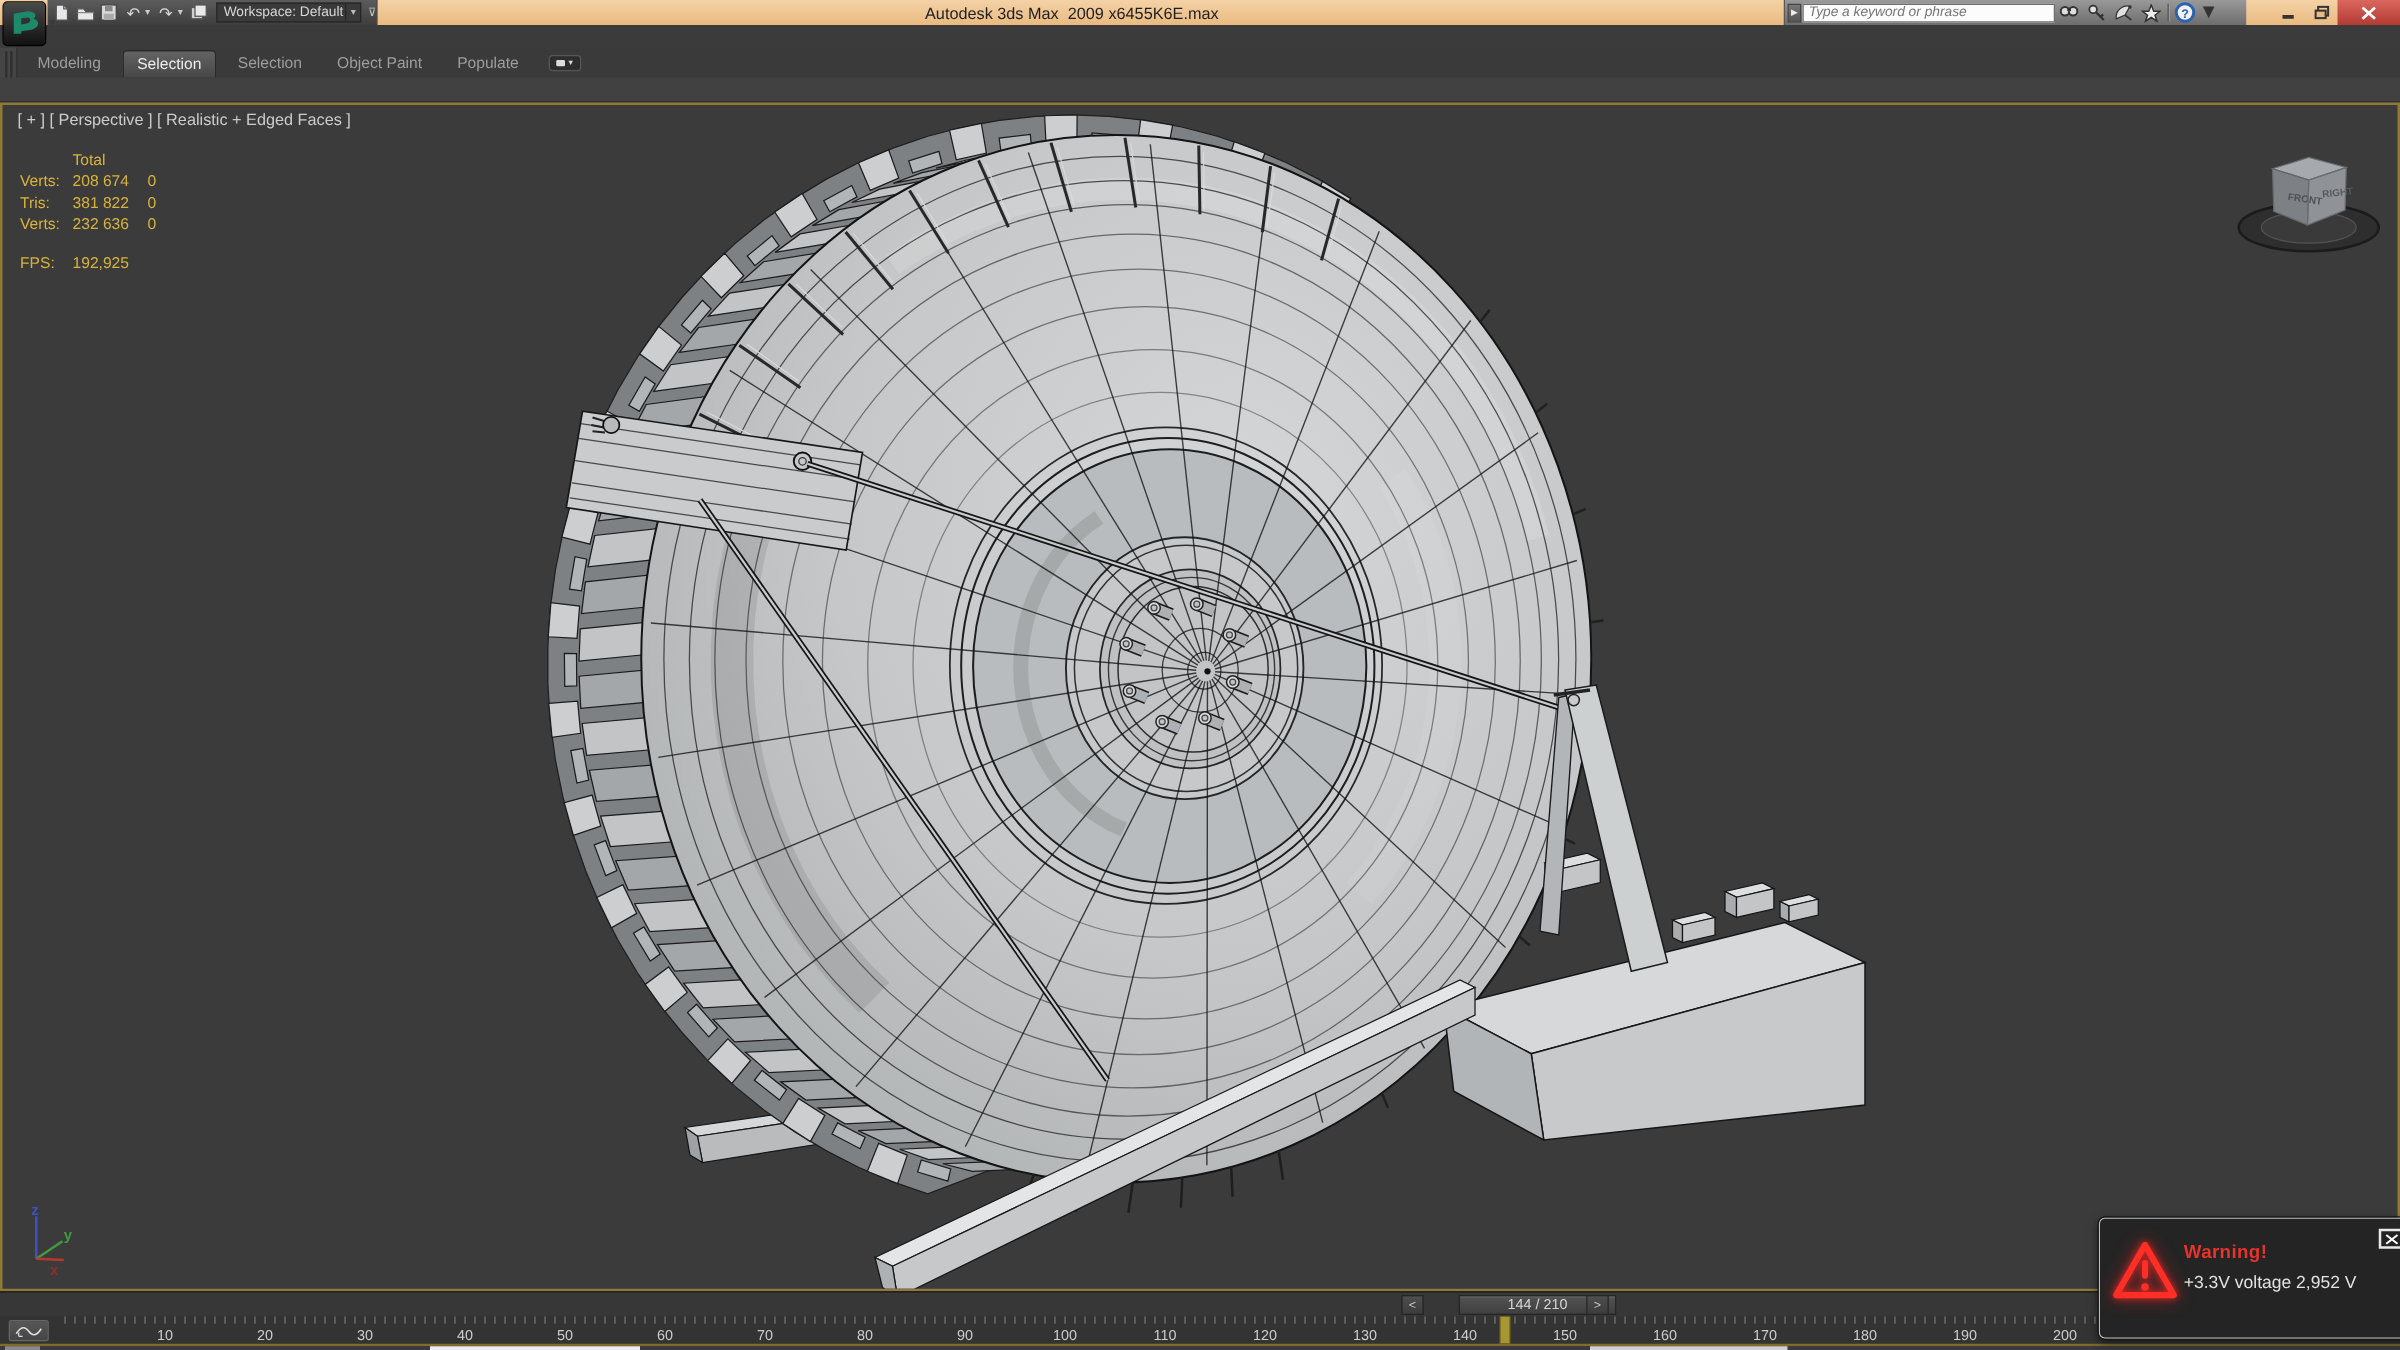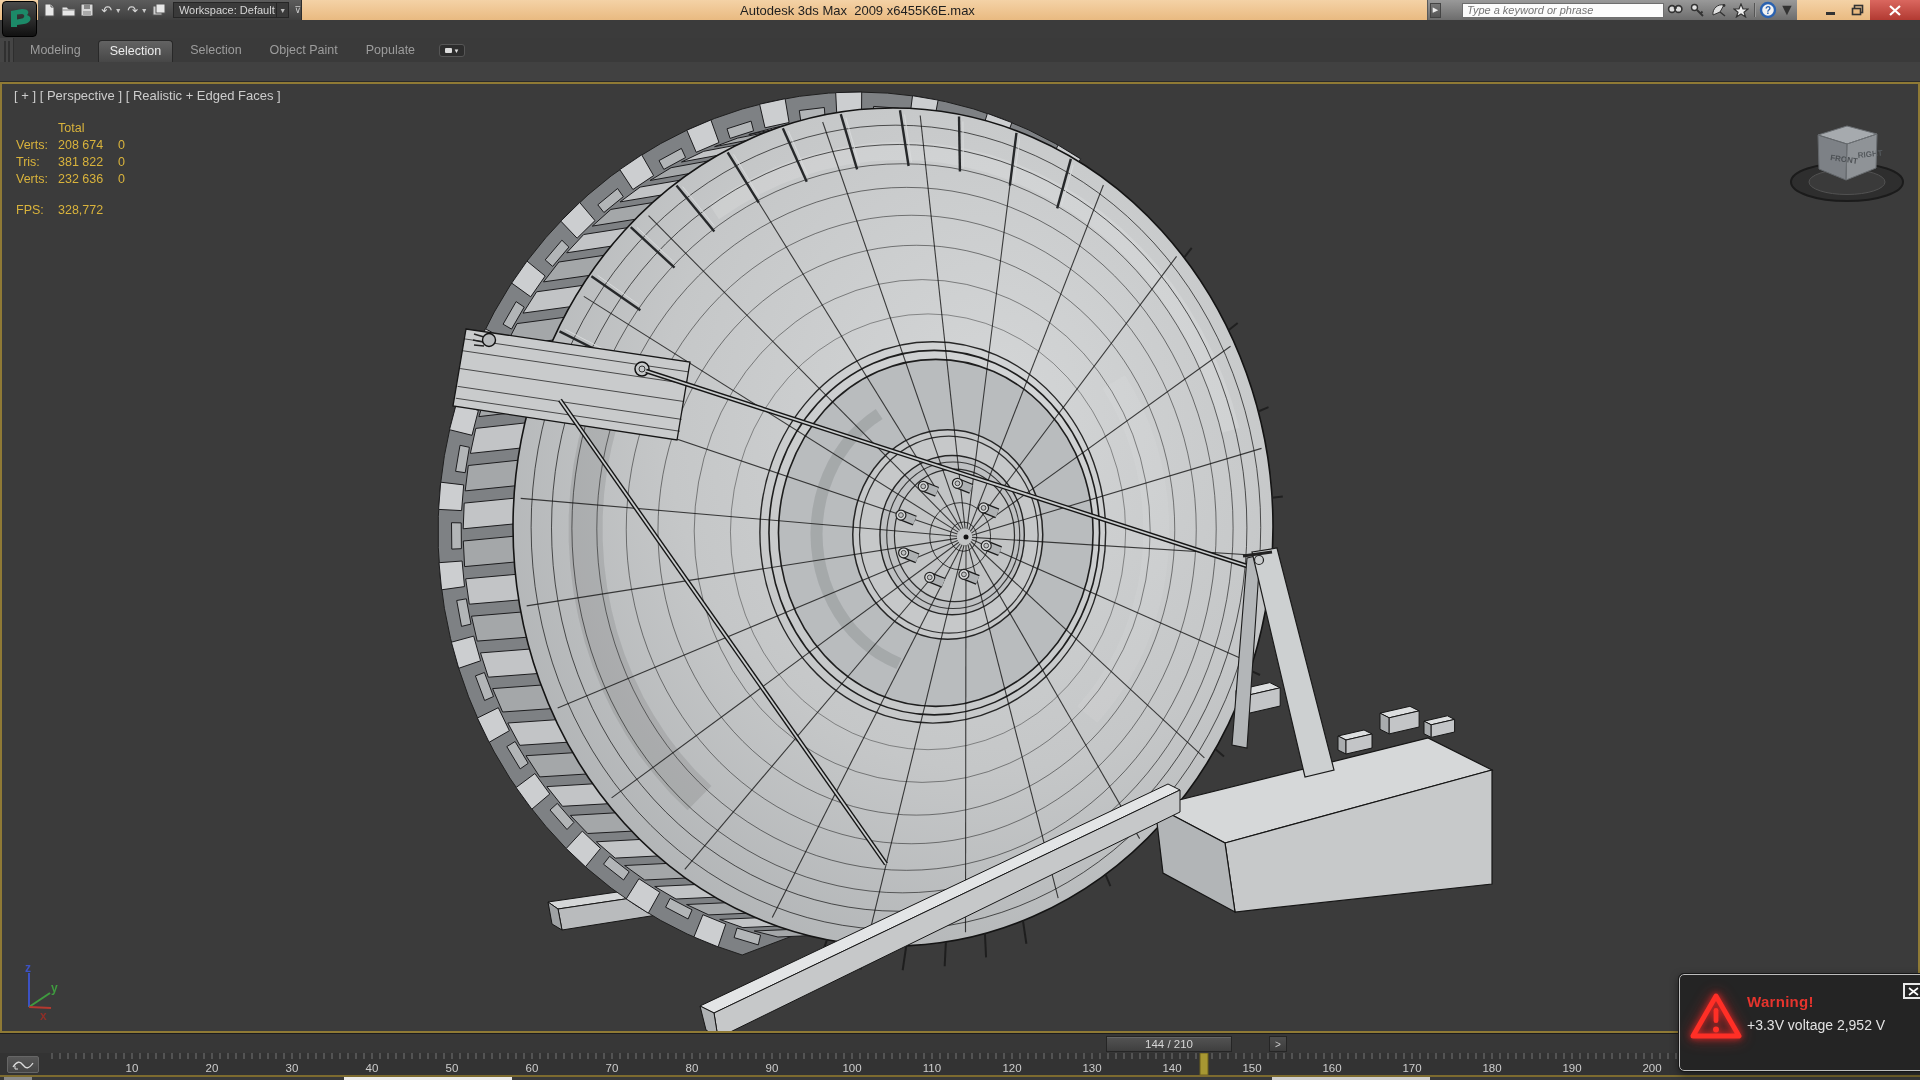--- a/index.html
+++ b/index.html
@@ -11,21 +11,21 @@
 .logo-arrow{position:absolute;left:38px;top:14px;font-size:8px;color:#3a3a3a;z-index:30}
 .qat{position:absolute;left:38px;top:0;width:264px;height:20px;background:linear-gradient(#5c5c5c,#3e3e3e);border-right:1px solid #2c2c2c;display:flex;align-items:center;z-index:20}
 .qat .icon-btn{width:17px;height:17px;margin-left:3px;display:flex;align-items:center;justify-content:center;color:#d8d8d8;font-size:13px}
 .qat .mini-arrow{width:7px;color:#c9c9c9;font-size:7px;margin-left:0}
 .workspace{margin-left:6px;width:108px;height:16px;background:#3a3a3a;border:1px solid #262626;border-right:none;color:#d6d6d6;font-size:11px;display:flex;align-items:center;padding-left:5px;white-space:nowrap;overflow:hidden}
 .ws-arrow{width:14px;height:16px;background:#3a3a3a;border:1px solid #262626;color:#bbb;font-size:7px;display:flex;align-items:center;justify-content:center}
 .qat-overflow{margin-left:5px;color:#ccc;font-size:9px}
 .title-text{position:absolute;left:740px;top:3px;font-size:13px;color:#1e1e1e;white-space:pre;z-index:5}
 .infocenter{position:absolute;left:1427px;top:0;width:370px;height:20px;background:linear-gradient(#999,#6d6d6d);border-left:1px solid #585858;display:flex;align-items:center;z-index:20}
 .ic-expander{width:11px;height:15px;background:linear-gradient(#777,#555);border:1px solid #444;margin-left:2px;color:#eee;font-size:7px;display:flex;align-items:center;justify-content:center}
-.search-input{margin-left:21px;width:202px;height:15px;border:1px solid #6e6e6e;background:#fcfcfc;font-size:11px;font-style:italic;color:#444;padding:0 4px;font-family:"Liberation Sans",sans-serif}
+.search-input{margin-left:1px;width:202px;height:15px;border:1px solid #6e6e6e;background:#fcfcfc;font-size:11px;font-style:italic;color:#444;padding:0 4px;font-family:"Liberation Sans",sans-serif}
 .ic-icons{display:flex;align-items:center}
 .ic-icon{width:22px;height:18px;display:flex;align-items:center;justify-content:center}
 .ic-sep{width:1px;height:14px;background:#555;margin:0 2px;box-shadow:1px 0 0 #999}
 .win-btns{position:absolute;right:0;top:0;height:20px;display:flex;z-index:25}
 .btn-min,.btn-restore{width:26px;height:20px;display:flex;align-items:center;justify-content:center}
 .btn-close{width:50px;height:20px;background:linear-gradient(#da675f,#b23a32);display:flex;align-items:center;justify-content:center}
 
 .menubar{position:absolute;left:0;top:20px;width:1920px;height:18px;background:linear-gradient(#bdbdbd,#757575);border-bottom:1px solid #333;display:flex;align-items:center;padding-left:36px}
 .menu-item{font-size:12px;color:#111;padding:0 9px;height:18px;line-height:18px}
 
@@ -457,21 +457,21 @@
           <span>0</span>
         </div>
         <div class="srow">
           <span class="sl" style="padding-left:2px">Verts:</span>
           <span class="sv">232 636</span>
           <span>0</span>
         </div>
         <div class="gap14"></div>
         <div class="srow">
           <span class="sl" style="padding-left:2px">FPS:</span>
-          <span class="sv">328,772</span>
+          <span class="sv">192,925</span>
         </div>
       </div>
     <svg class="axis-svg" width="70" height="62">
       <line x1="23" y1="45" x2="23" y2="11" stroke="#3c52c4" stroke-width="2"></line>
       <text x="19" y="10" font-size="12" fill="#3c52c4" font-weight="bold">z</text>
       <line x1="23" y1="45" x2="44" y2="31" stroke="#3f9b3f" stroke-width="2"></line>
       <text x="45" y="30" font-size="12" fill="#3f9b3f" font-weight="bold">y</text>
       <line x1="23" y1="45" x2="45" y2="46" stroke="#b5392f" stroke-width="2"></line>
       <text x="34" y="58" font-size="12" fill="#8f2f28" font-weight="bold">x</text>
     </svg>
@@ -484,21 +484,21 @@
       <text x="46" y="58" font-size="8" font-weight="bold" fill="#4d5155" transform="rotate(8 46 58)">FRONT</text>
       <text x="74" y="56" font-size="8" font-weight="bold" fill="#555a5e" transform="rotate(-6 74 56)">RIGHT</text>
       <polygon points="34,33 63,24 93,32 63,42" fill="none" stroke="#6a6e72" stroke-width="1"></polygon>
       <polygon points="34,33 63,42 62,78 35,67" fill="none" stroke="#63676b" stroke-width="1"></polygon>
       <polygon points="63,42 93,32 92,66 62,78" fill="none" stroke="#6a6e72" stroke-width="1"></polygon>
     </svg>
   </div>
 
   <div class="timeslider">
     <div class="ts-btn" id="tsprev" style="left: 1121px;">&lt;</div>
-    <div class="ts-handle" id="tshandle" style="left: 1106px; width: 126px;">144 / 210</div>
+    <div class="ts-handle" id="tshandle" style="left: 1167px; width: 126px;">144 / 210</div>
     <div class="ts-btn" id="tsnext" style="left: 1269px;">&gt;</div>
   </div>
   <div class="trackbar">
     <svg id="ruler" width="1920" height="22">
         <line x1="52" y1="0" x2="52" y2="6" stroke="#757575" stroke-width="1"></line>
         <line x1="60" y1="0" x2="60" y2="6" stroke="#757575" stroke-width="1"></line>
         <line x1="68" y1="0" x2="68" y2="6" stroke="#757575" stroke-width="1"></line>
         <line x1="76" y1="0" x2="76" y2="6" stroke="#757575" stroke-width="1"></line>
         <line x1="84" y1="0" x2="84" y2="6" stroke="#757575" stroke-width="1"></line>
         <line x1="92" y1="0" x2="92" y2="6" stroke="#757575" stroke-width="1"></line>

